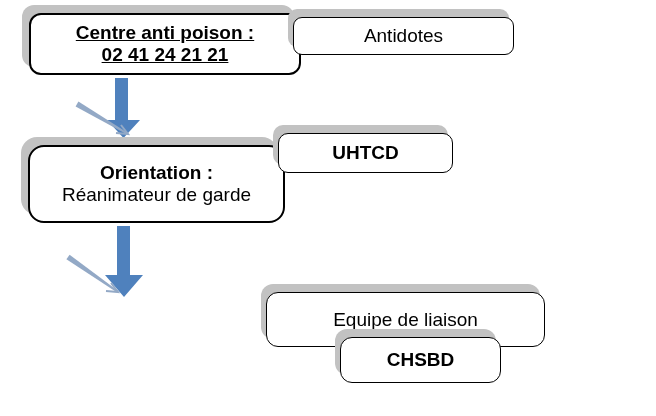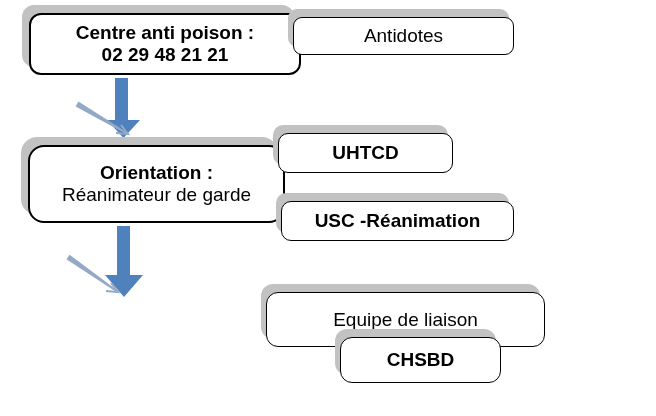--- a/index.html
+++ b/index.html
@@ -49,41 +49,38 @@
     <polygon points="15.4,25.6 65.4,57.3 64.6,58.7 12.6,30.4" fill="#93a9c6"></polygon>
     <polyline points="53,57 65,58 58,49" fill="none" stroke-width="2" stroke="#93a9c6"></polyline>
   </svg>
 
   <svg class="arrow-group" style="left:58px;top:226px;" width="88" height="76" viewBox="0 0 88 76">
     <polygon points="59,0 72,0 72,49 85,49 66,71 47,49 59,49" fill="#4f81bd"></polygon>
     <polygon points="11.6,28.7 60.5,65.3 59.5,66.7 8.4,33.3" fill="#93a9c6"></polygon>
     <polyline points="48,65 60,66 53,57" fill="none" stroke-width="2" stroke="#93a9c6"></polyline>
   </svg>
 
-  <div class="box main bold" style="left:29px;top:13px;width:272px;height:62px;border-radius:12px;">
+  <div class="box main bold" style="left:29px;top:13px;width:272px;height:62px;border-radius:12px;text-decoration:underline;">
     <div>Centre anti poison :</div>
-    <div>02 29 48 21 21</div>
+    <div>02 41 24 21 21</div>
   </div>
 
   <div class="box side" style="left:293px;top:17px;width:221px;height:38px;border-radius:9px;">
     <div>Antidotes</div>
   </div>
 
   <div class="box main" style="left:28px;top:145px;width:257px;height:78px;border-radius:16px;">
     <div class="bold">Orientation :</div>
     <div>Réanimateur de garde</div>
   </div>
 
   <div class="box side bold" style="left:278px;top:133px;width:175px;height:40px;border-radius:10px;text-align:right;">
     <div>UHTCD</div>
   </div>
 
-  <div class="box side bold" style="left:281px;top:201px;width:233px;height:40px;border-radius:10px;">
-    <div>USC -Réanimation</div>
-  </div>
 
 
   <div class="box side" style="left:266px;top:292px;width:279px;height:55px;border-radius:12px;text-align:right;">
     <div>Equipe de liaison</div>
   </div>
 
   <div class="box side bold" style="left:340px;top:337px;width:161px;height:46px;border-radius:12px;z-index:4;align-items:center;">
     <div>CHSBD</div>
   </div>
 

